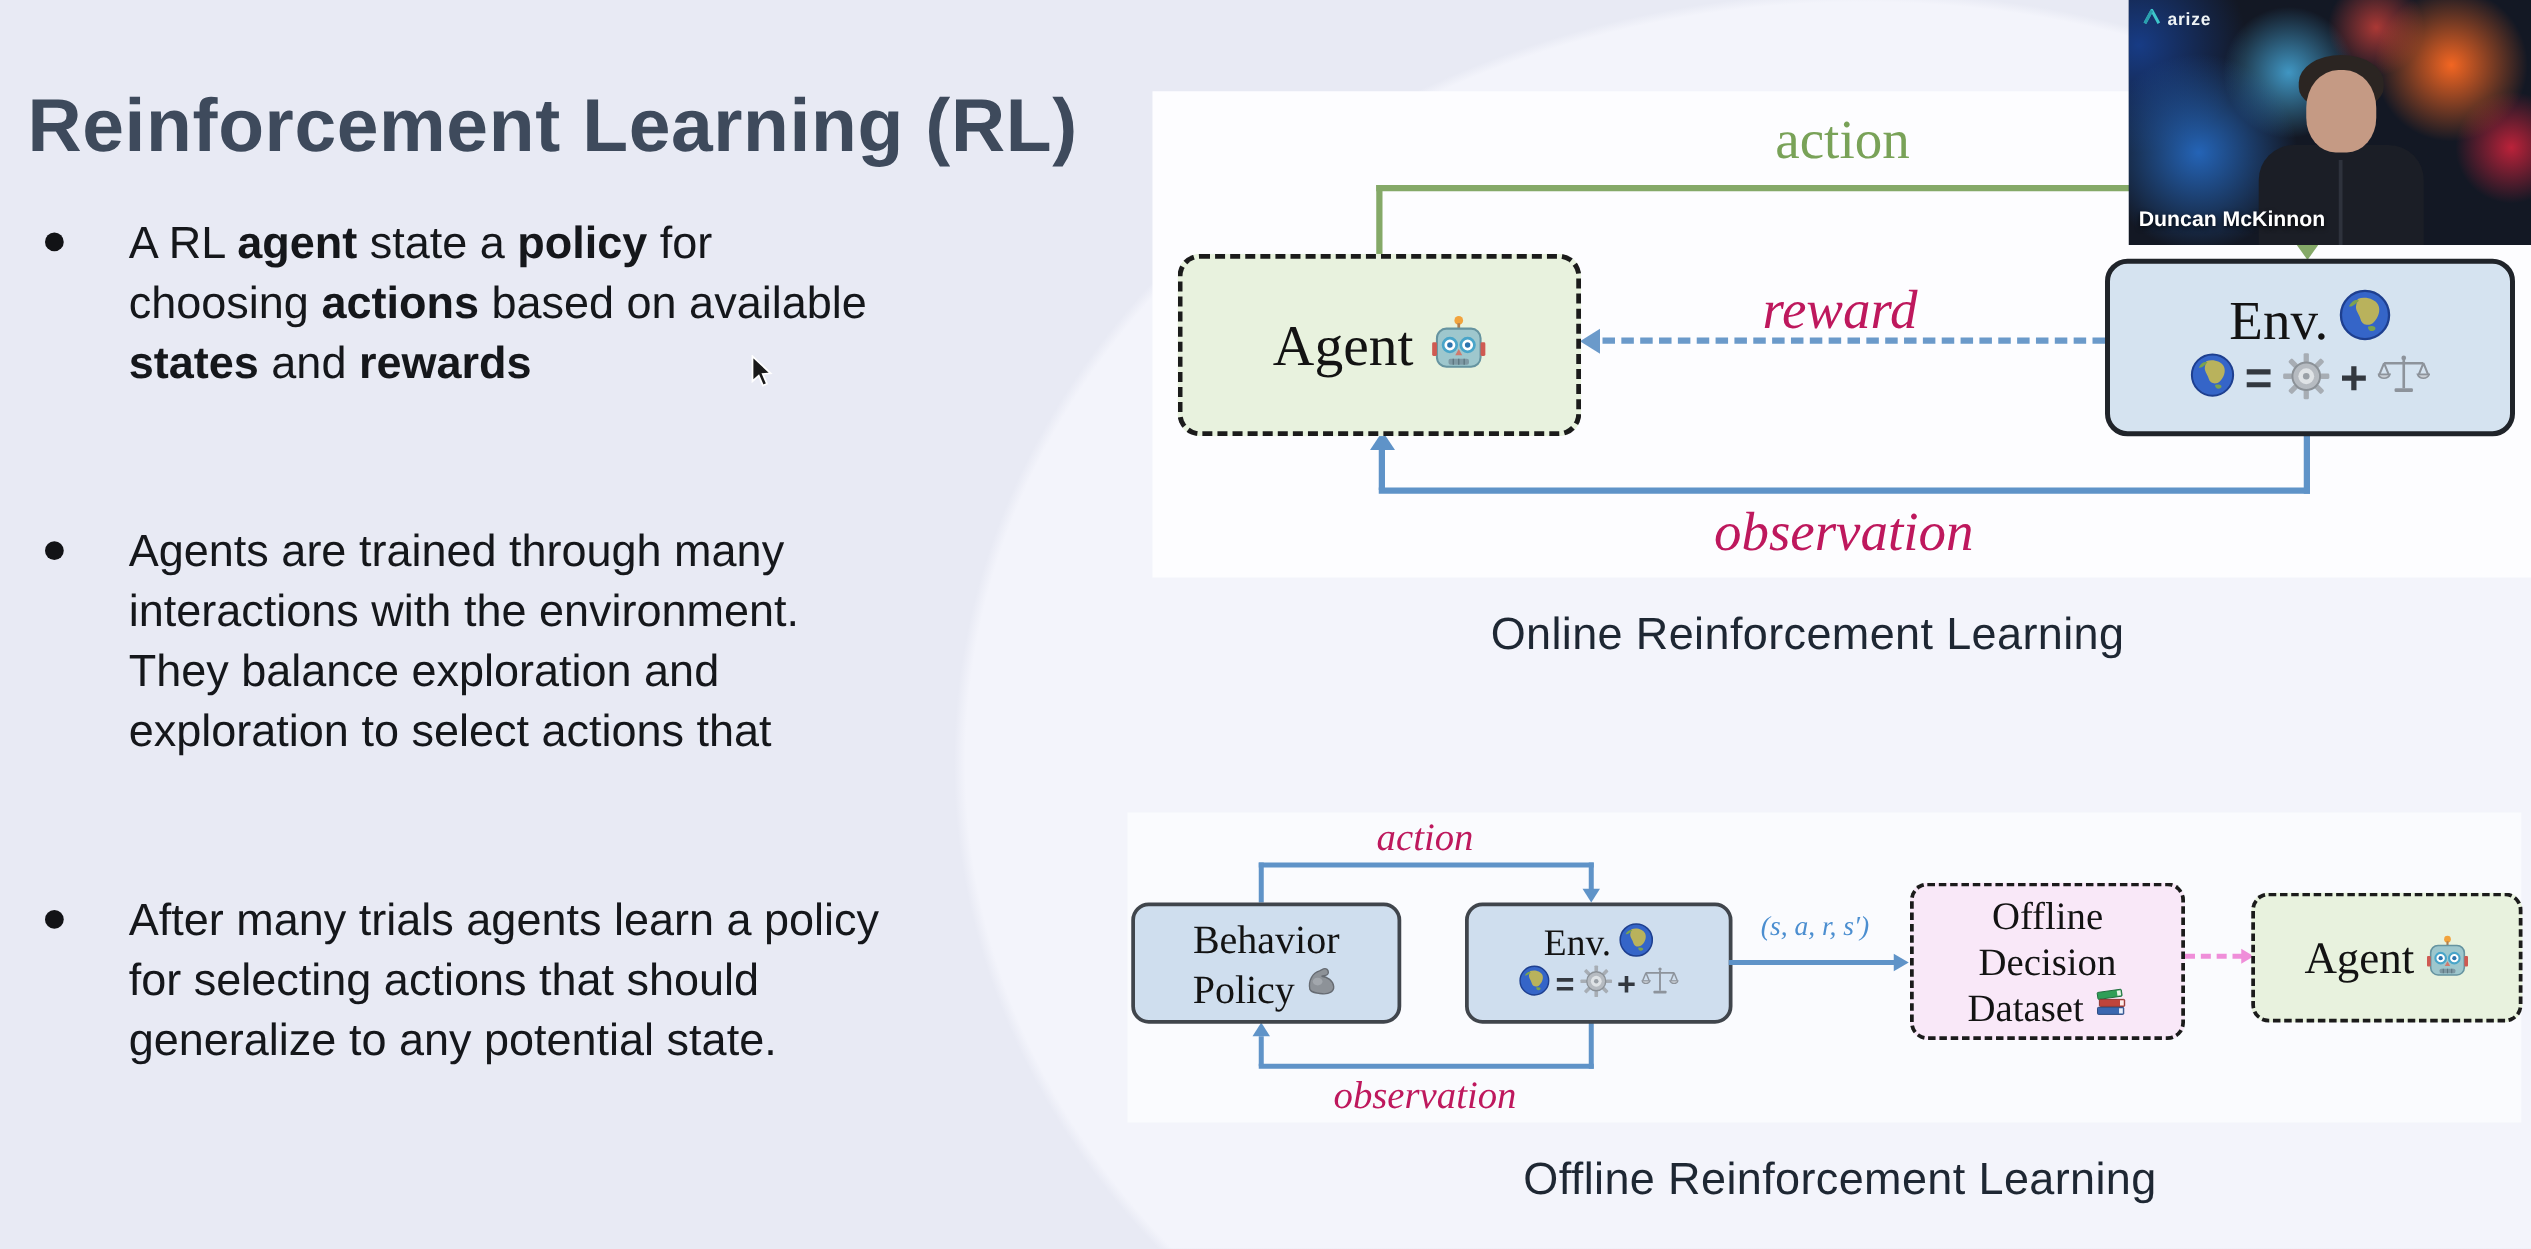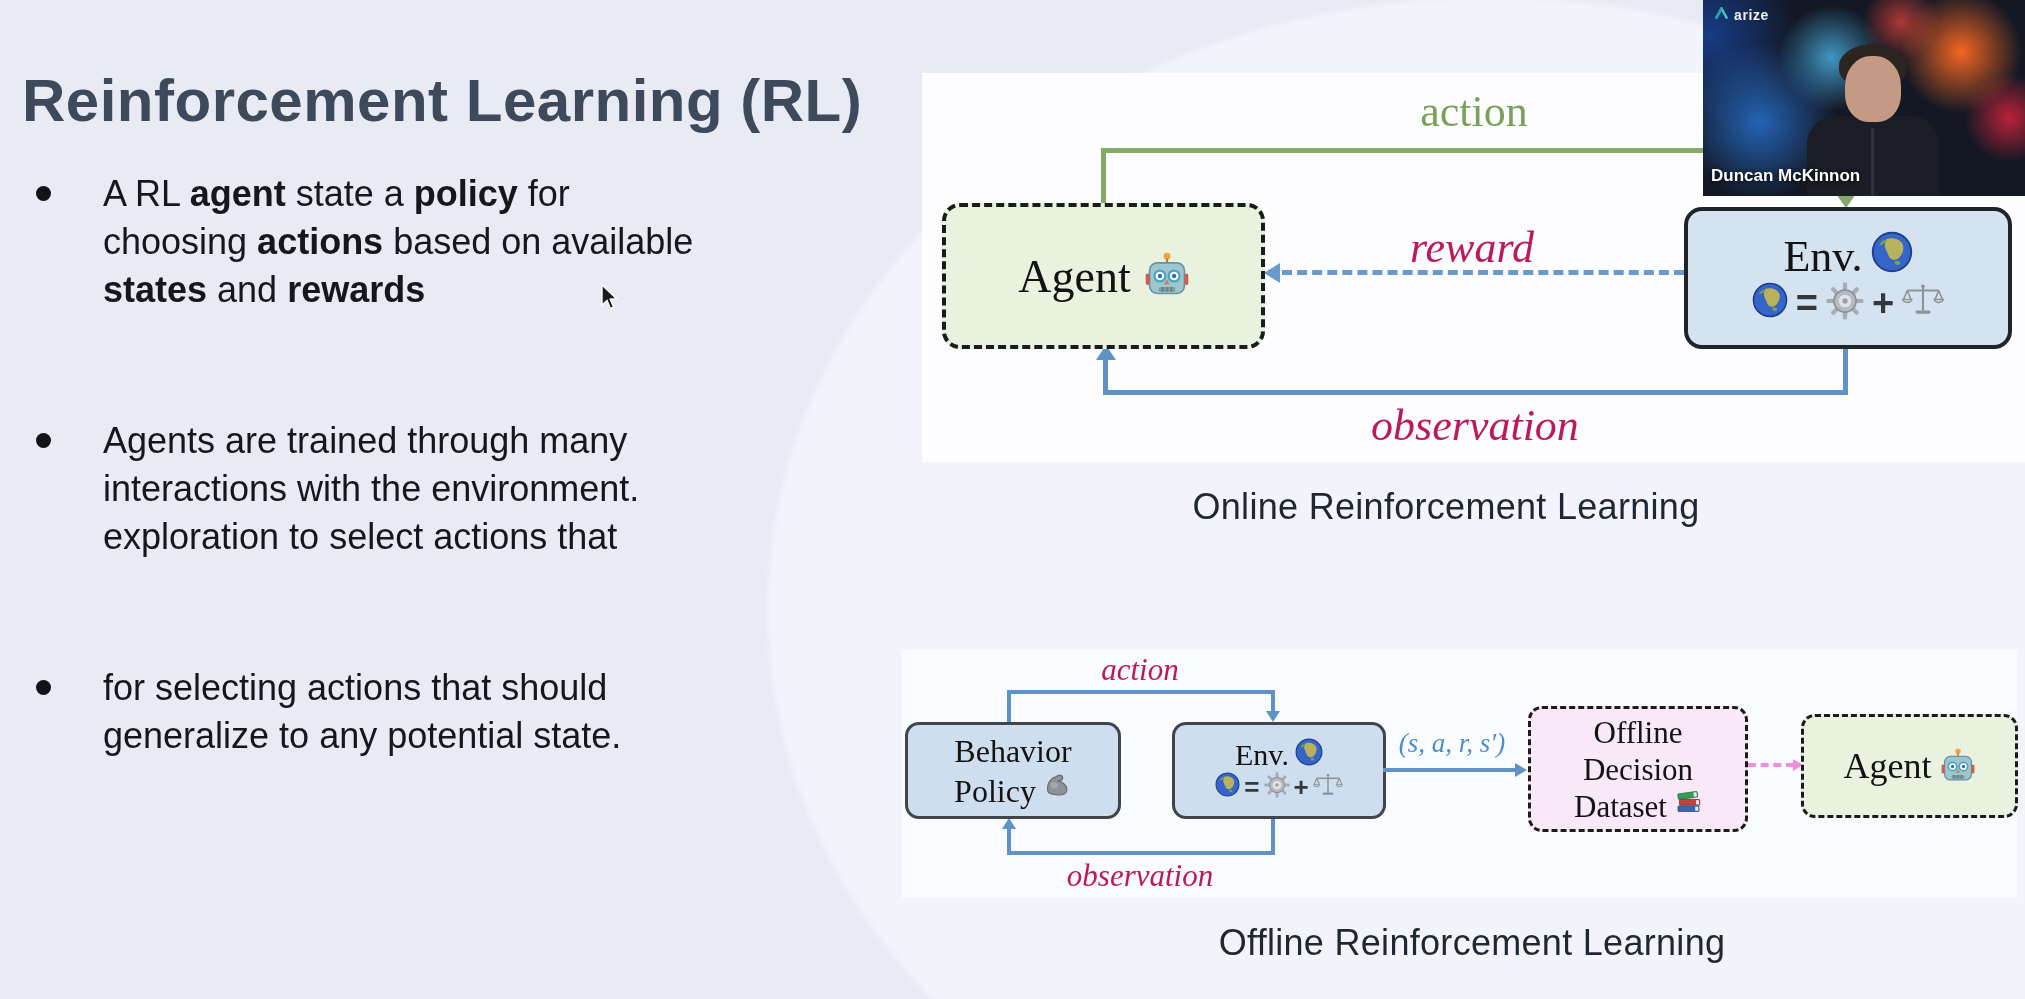--- a/index.html
+++ b/index.html
@@ -31,21 +31,21 @@
   
   .serif{font-family:"Liberation Serif","DejaVu Serif",serif;}
   .dlabel{text-align:center;}
   .green-t{color:#79a258;}
   .blue-t{color:#be185d;font-style:italic;}
   .lbl-action1{left:1324px;top:86px;width:300px;font-size:44px;}
   .lbl-reward{left:1322px;top:222px;width:300px;font-size:44px;}
   .lbl-obs1{left:1325px;top:400px;width:300px;font-size:44px;}
   .lbl-action2{left:1040px;top:652px;width:200px;font-size:31px;}
   .lbl-obs2{left:1040px;top:858px;width:200px;font-size:31px;}
-  .lbl-trans{left:1377px;top:728px;width:150px;font-size:27px;font-style:italic;color:#4b8ed0;}
+  .lbl-trans{left:1377px;top:728px;width:150px;font-size:22px;font-style:italic;color:#4b8ed0;}
   
   .node{display:flex;align-items:center;justify-content:center;color:#131313;}
   .col{flex-direction:column;}
   .box-line{display:flex;justify-content:center;gap:8px;white-space:pre;}
   .agent1{left:942px;top:203px;width:315px;height:138px;background:#e8f2de;border:4px dashed #1b1b1b;border-radius:18px;font-size:46px;gap:14px;}
   .env1{left:1684px;top:207px;width:320px;height:134px;background:#d5e3f0;border:4px solid #20242a;border-radius:18px;font-size:44px;}
   .behavior{left:905px;top:722px;width:210px;height:91px;background:#cfdeee;border:3px solid #40454c;border-radius:14px;font-size:32px;line-height:40px;}
   .env2{left:1172px;top:722px;width:208px;height:91px;background:#cfdeee;border:3px solid #40454c;border-radius:14px;font-size:30px;}
   .dataset{left:1528px;top:706px;width:214px;height:120px;background:#f9e8f8;border:3px dashed #1b1b1b;border-radius:14px;font-size:31px;line-height:37px;}
   .agent2{left:1801px;top:714px;width:211px;height:98px;background:#e8f2de;border:3px dashed #1b1b1b;border-radius:14px;font-size:36px;gap:10px;}
@@ -154,26 +154,28 @@
         <div class="bullet-line"><span>A RL </span><span class="bold">agent</span><span> state a </span><span class="bold">policy</span><span> for</span></div>
         <div class="bullet-line"><span>choosing </span><span class="bold">actions</span><span> based on available</span></div>
         <div class="bullet-line"><span class="bold">states</span><span> and </span><span class="bold">rewards</span></div>
       </div>
     </div>
     <div class="bullet-item">
       <span class="bullet-dot"></span>
       <div class="bullet-text">
         <div class="bullet-line"><span>Agents are trained through many</span></div>
         <div class="bullet-line"><span>interactions with the environment.</span></div>
+        <div class="bullet-line"><span>They balance exploration and</span></div>
         <div class="bullet-line"><span>exploration to select actions that</span></div>
       </div>
     </div>
     <div class="bullet-item">
       <span class="bullet-dot"></span>
       <div class="bullet-text">
+        <div class="bullet-line"><span>After many trials agents learn a policy</span></div>
         <div class="bullet-line"><span>for selecting actions that should</span></div>
         <div class="bullet-line"><span>generalize to any potential state.</span></div>
       </div>
     </div>
   </div>
 
 <div class="abs panel panel-online"></div>
 
 <div class="abs ln-green" style="left:1101px;top:148px;width:747px;height:5px;"></div>
 <div class="abs ln-green" style="left:1101px;top:148px;width:5px;height:57px;"></div>

